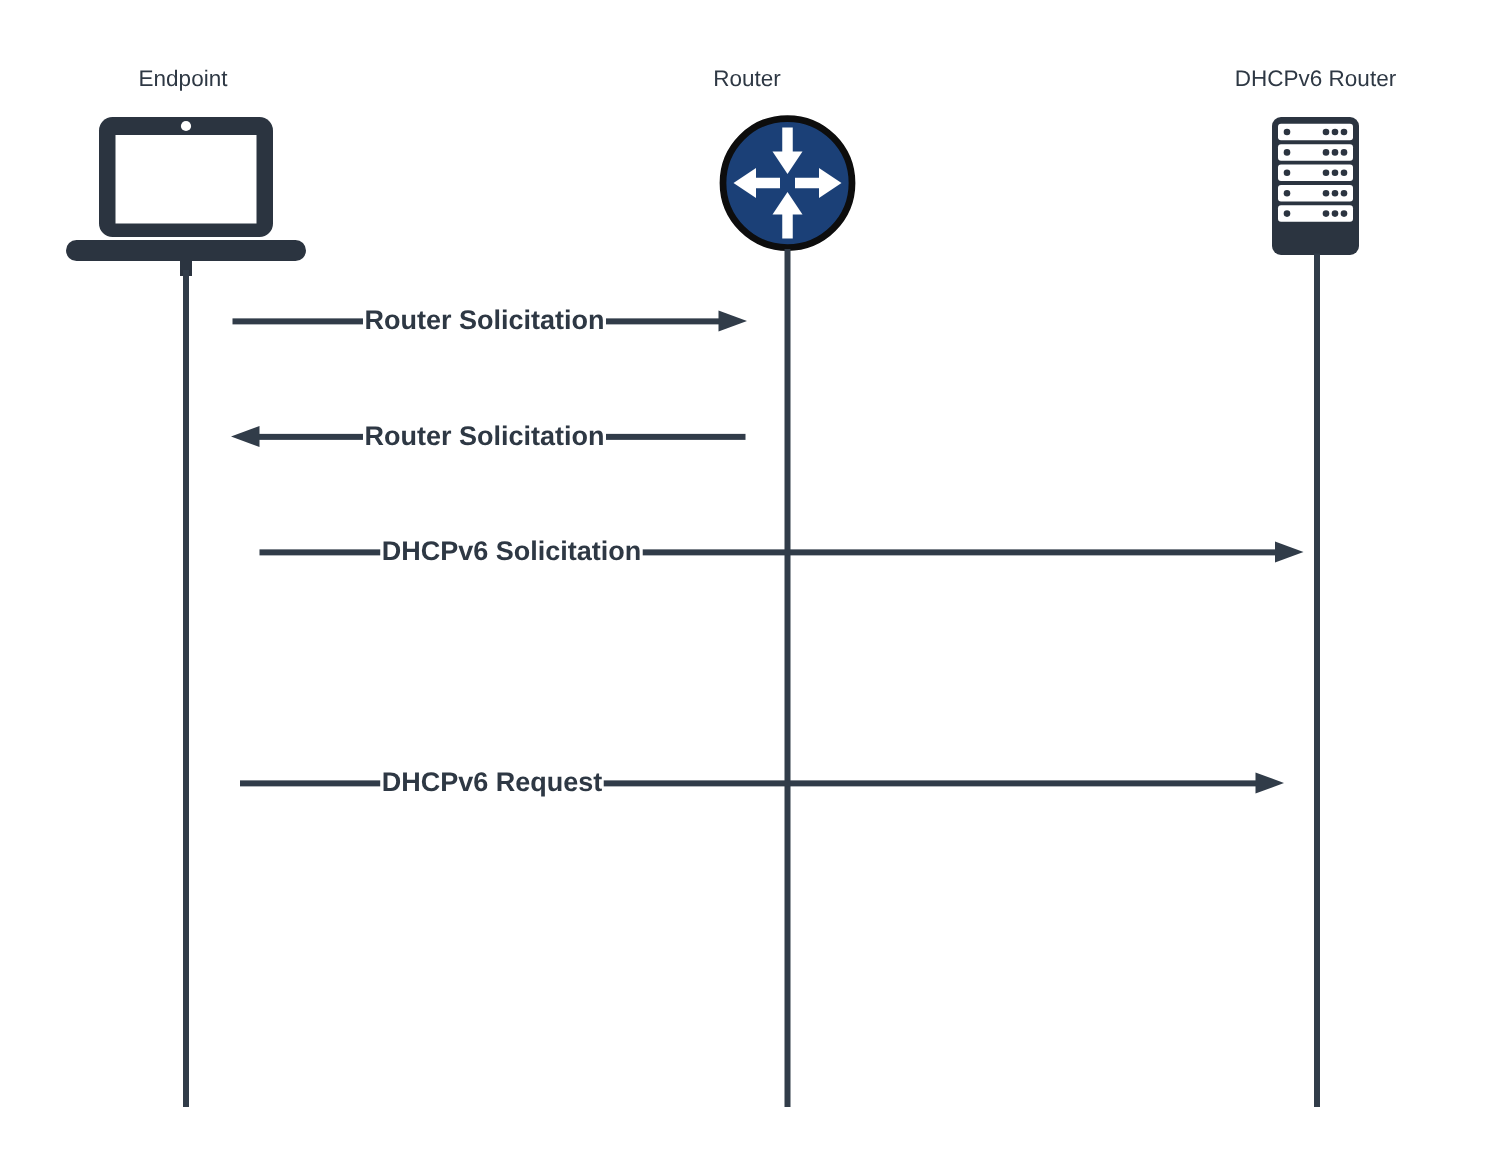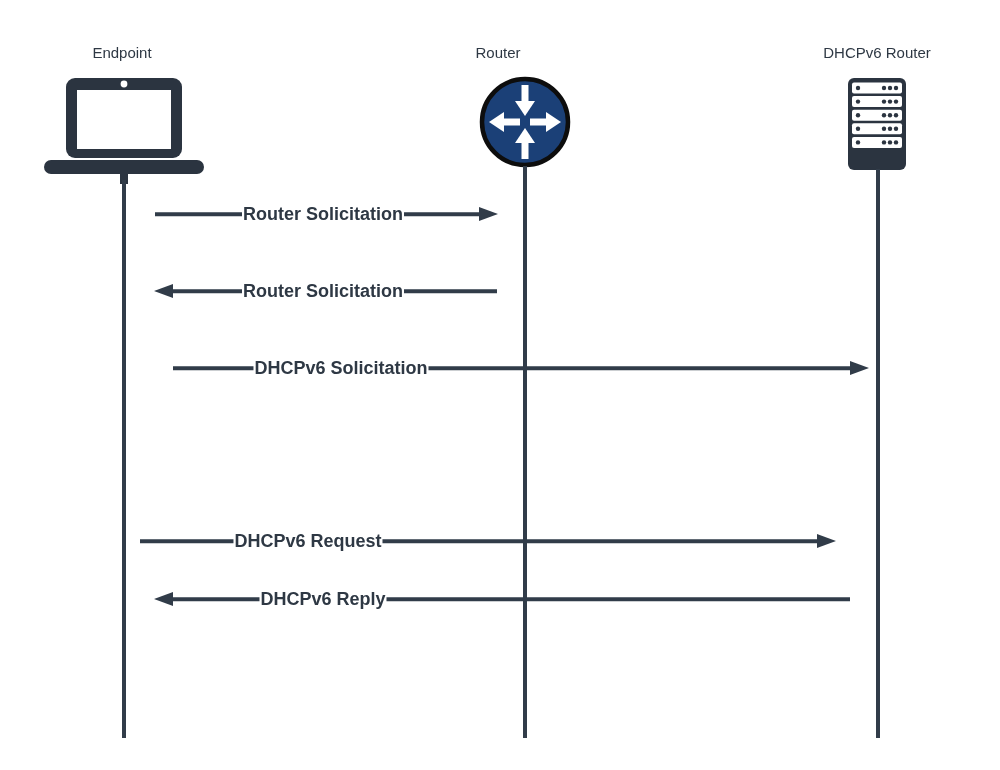--- a/index.html
+++ b/index.html
@@ -163,25 +163,20 @@
     <span class="msg-label">Router Solicitation</span>
   </div>
 
   <div class="message" style="left:173px;top:354px;width:695px;">
     <div class="msg-line from-left"></div>
     <div class="arrowhead right"></div>
     <span class="msg-label">DHCPv6 Solicitation</span>
   </div>
 
 
-  <div class="message" style="left:140px;top:508px;width:695px;margin-top:19px;">
+  <div class="message" style="left:160px;top:508px;width:695px;">
     <div class="msg-line from-left"></div>
     <div class="arrowhead right"></div>
     <span class="msg-label">DHCPv6 Request</span>
   </div>
 
-  <div class="message" style="left:155px;top:585px;width:695px;">
-    <div class="msg-line from-right"></div>
-    <div class="arrowhead left"></div>
-    <span class="msg-label">DHCPv6 Reply</span>
-  </div>
 
 </div>
 
 </body></html>

